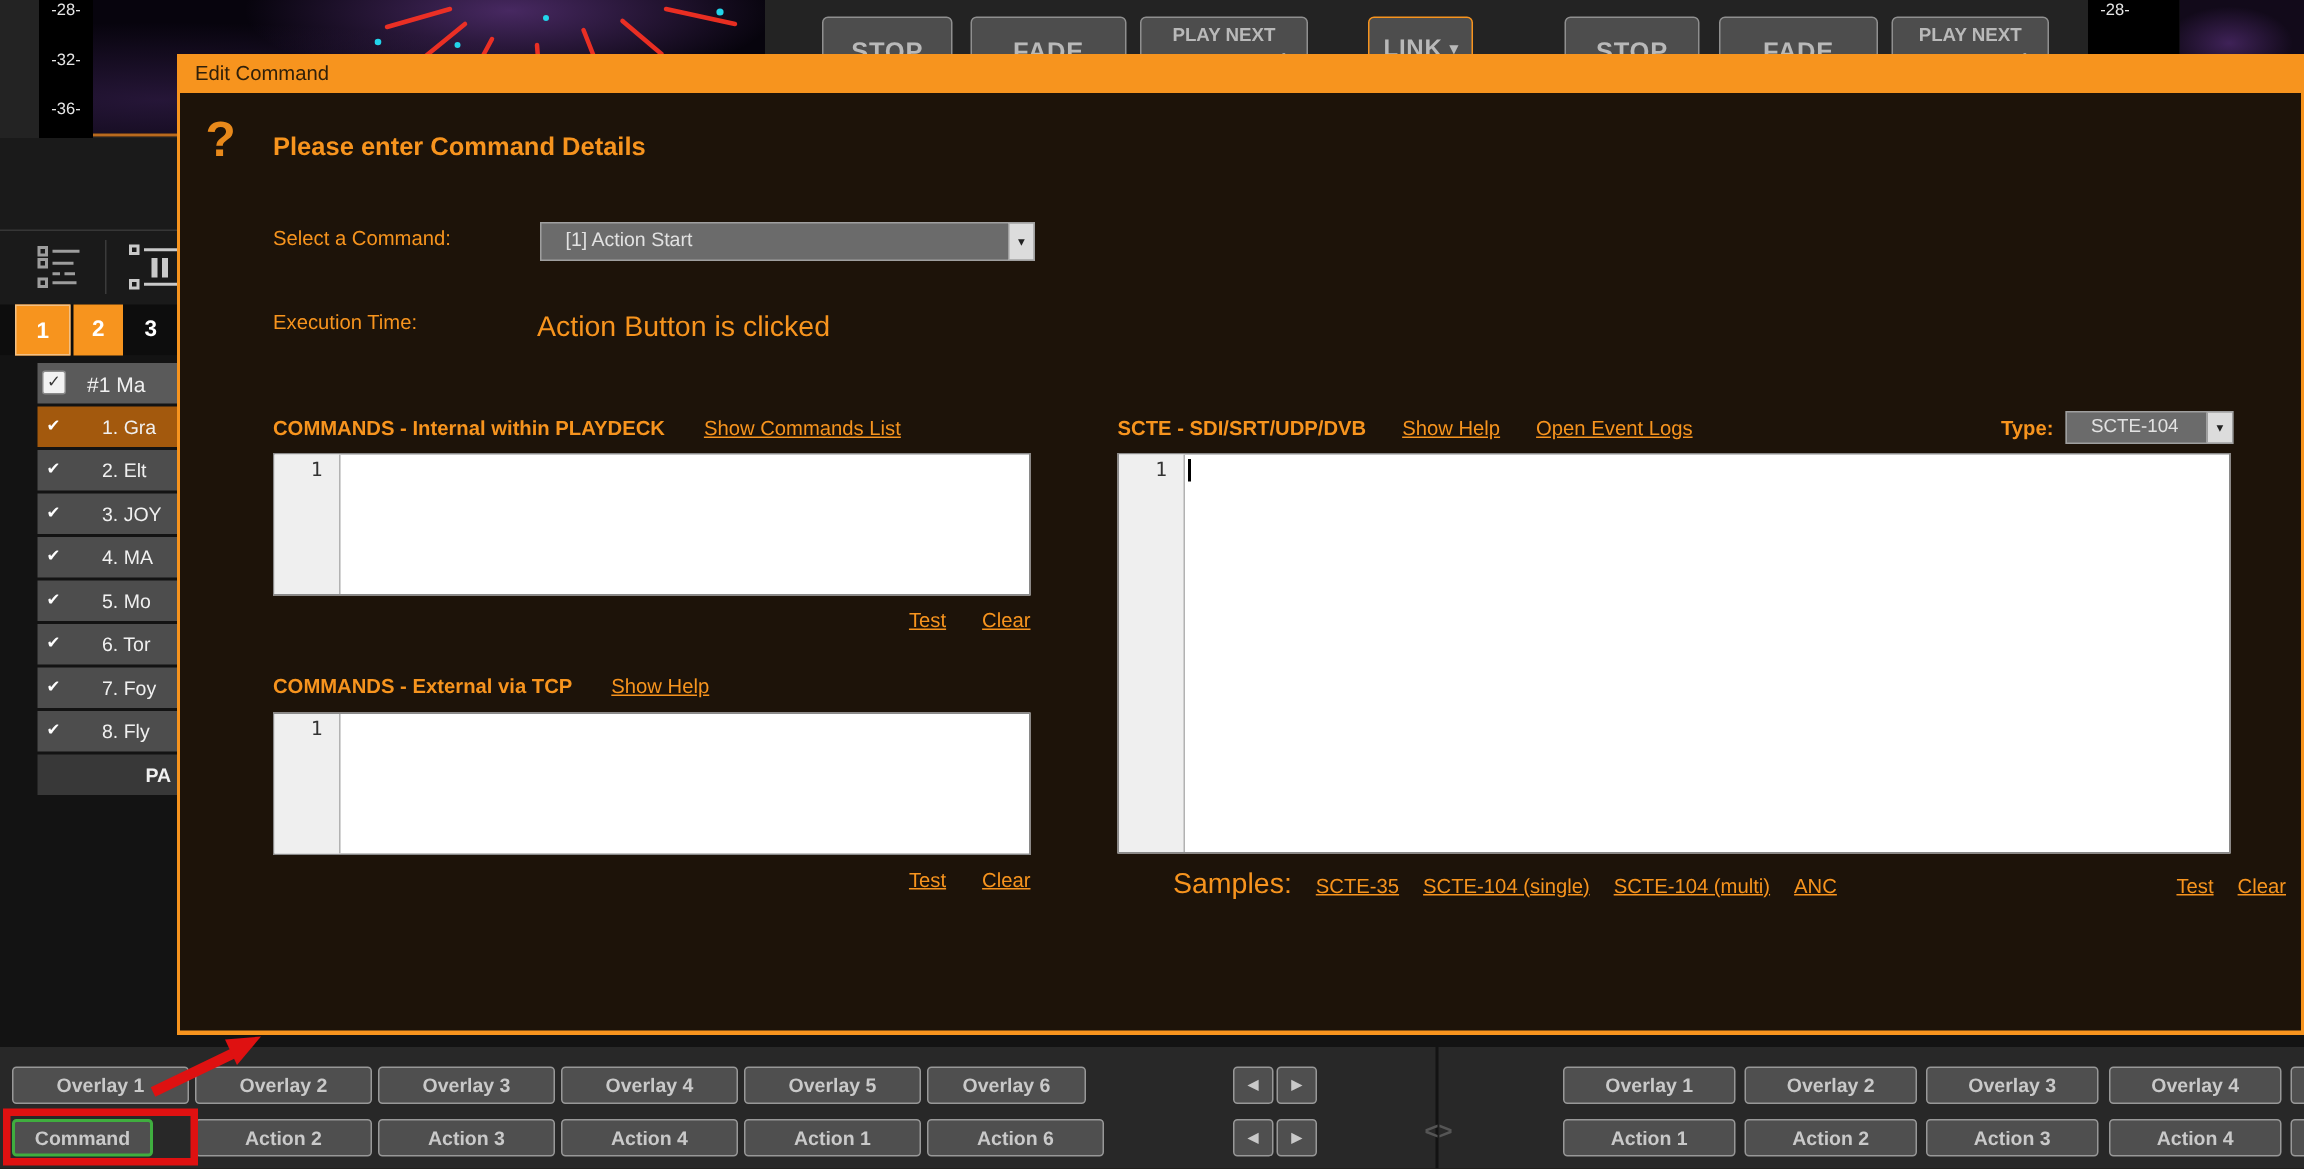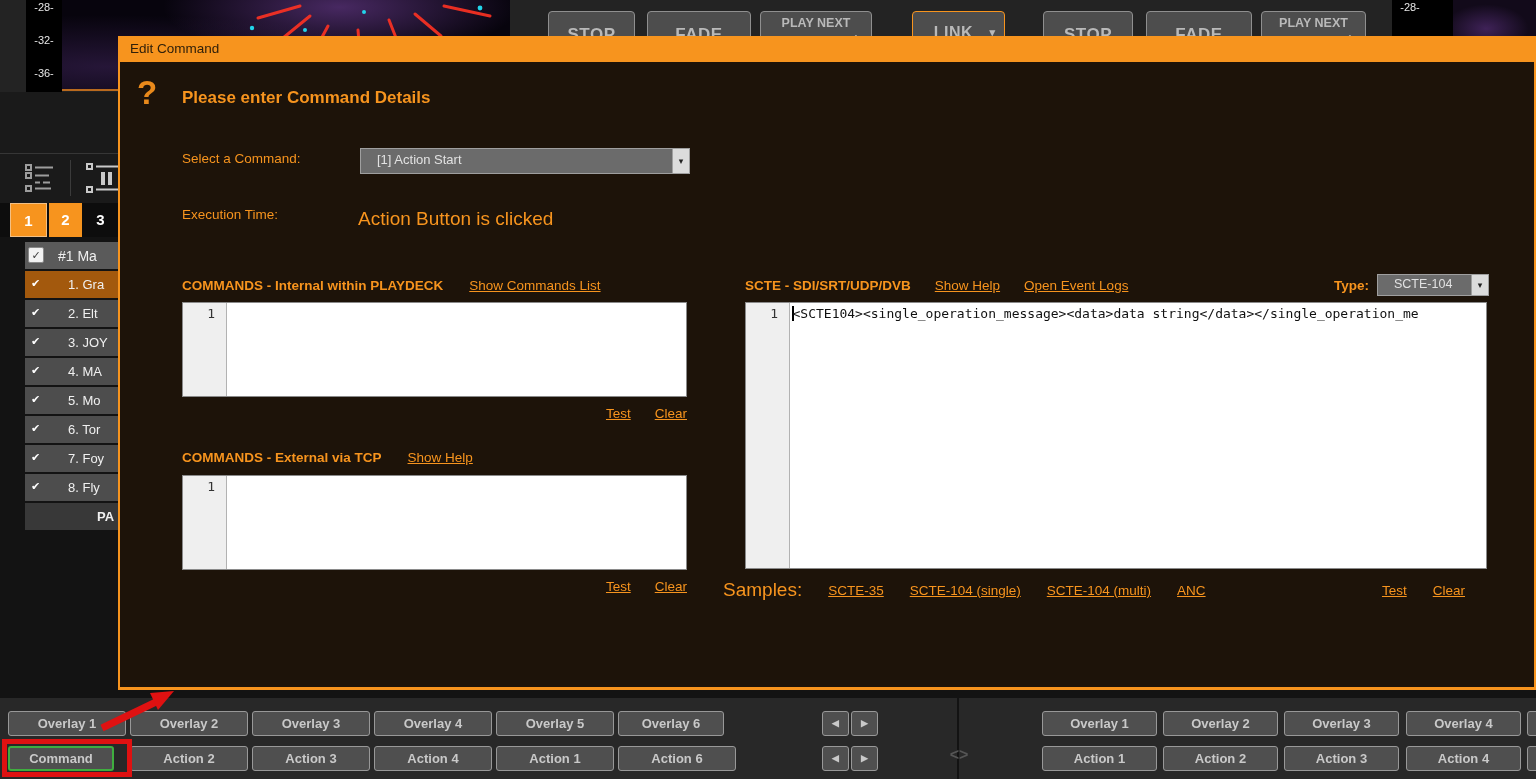--- a/index.html
+++ b/index.html
@@ -107,21 +107,21 @@
     <span class="tlab">STOP</span>
   </div>
 <div class="tbtn" style="left:647px;width:104px">
     <span class="tlab">FADE</span>
     <span class="tchev">›</span>
   </div>
 <div class="tbtn" style="left:760px;width:112px">
     <span class="tlab-sm">PLAY NEXT</span>
     <span class="tchev" style="top:17px">›</span>
   </div>
-<div class="tbtn" style="left:912px;width:93px;border-color:#f7941e">
+<div class="tbtn" style="left:912px;width:70px;border-color:#f7941e">
     <span class="tlab" style="font-size:16px;padding-top:12px;padding-right:10px">LINK</span>
     <span class="tchev-d">▾</span>
   </div>
 <div class="tbtn" style="left:1043px;width:90px">
     <span class="tlab">STOP</span>
   </div>
 <div class="tbtn" style="left:1146px;width:106px">
     <span class="tlab">FADE</span>
     <span class="tchev">›</span>
   </div>
@@ -209,21 +209,21 @@
 <div class="abs bottom-div"></div>
 <div class="abs splitter">&lt;&gt;</div>
 
 <div class="btn" style="left:8px;top:711px;width:118px">Overlay 1</div>
 <div class="btn" style="left:130px;top:711px;width:118px">Overlay 2</div>
 <div class="btn" style="left:252px;top:711px;width:118px">Overlay 3</div>
 <div class="btn" style="left:374px;top:711px;width:118px">Overlay 4</div>
 <div class="btn" style="left:496px;top:711px;width:118px">Overlay 5</div>
 <div class="btn" style="left:618px;top:711px;width:106px">Overlay 6</div>
 
-<div class="btn btn-green" style="left:8px;top:746px;width:106px">Command</div>
+<div class="btn btn-green" style="left:8px;top:746px;width:94px">Command</div>
 <div class="btn" style="left:130px;top:746px;width:118px">Action 2</div>
 <div class="btn" style="left:252px;top:746px;width:118px">Action 3</div>
 <div class="btn" style="left:374px;top:746px;width:118px">Action 4</div>
 <div class="btn" style="left:496px;top:746px;width:118px">Action 1</div>
 <div class="btn" style="left:618px;top:746px;width:118px">Action 6</div>
 
 <div class="btn pager" style="left:822px;top:711px">◀</div>
 <div class="btn pager" style="left:851px;top:711px">▶</div>
 <div class="btn pager" style="left:822px;top:746px">◀</div>
 <div class="btn pager" style="left:851px;top:746px">▶</div>
@@ -284,23 +284,23 @@
     <span class="olink">Show Help</span>
     <span class="olink">Open Event Logs</span>
     <span class="osect" style="margin-left:auto">Type:</span>
     <div class="sel" style="width:112px;height:22px;margin-left:-16px">
       <span class="sv" style="padding-top:2px;font-size:12.5px">SCTE-104</span>
       <span class="sc" style="line-height:20px">▾</span>
     </div>
   </div>
   <div class="editor" style="left:625px;top:266px;width:742px;height:267px">
     <div class="gutter"><span>1</span></div>
-    <div class="ecode"><span class="caret"></span><span>&lt;SCTE104&gt;&lt;single_operation_message&gt;&lt;data&gt;data string&lt;/data&gt;&lt;/single_operation_me</span></div>
-  </div>
-  <div class="hrow" style="left:603px;top:543px;width:742px;gap:26px">
+    <div class="ecode"><span class="caret"></span></div>
+  </div>
+  <div class="hrow" style="left:662px;top:543px;width:742px;gap:16px">
     <span class="dvalue" style="position:static">Samples:</span>
     <span class="olink">SCTE-35</span>
     <span class="olink">SCTE-104 (single)</span>
     <span class="olink">SCTE-104 (multi)</span>
     <span class="olink">ANC</span>
     <span class="olink" style="margin-left:auto">Test</span>
     <span class="olink">Clear</span>
   </div>
 
 </div>

